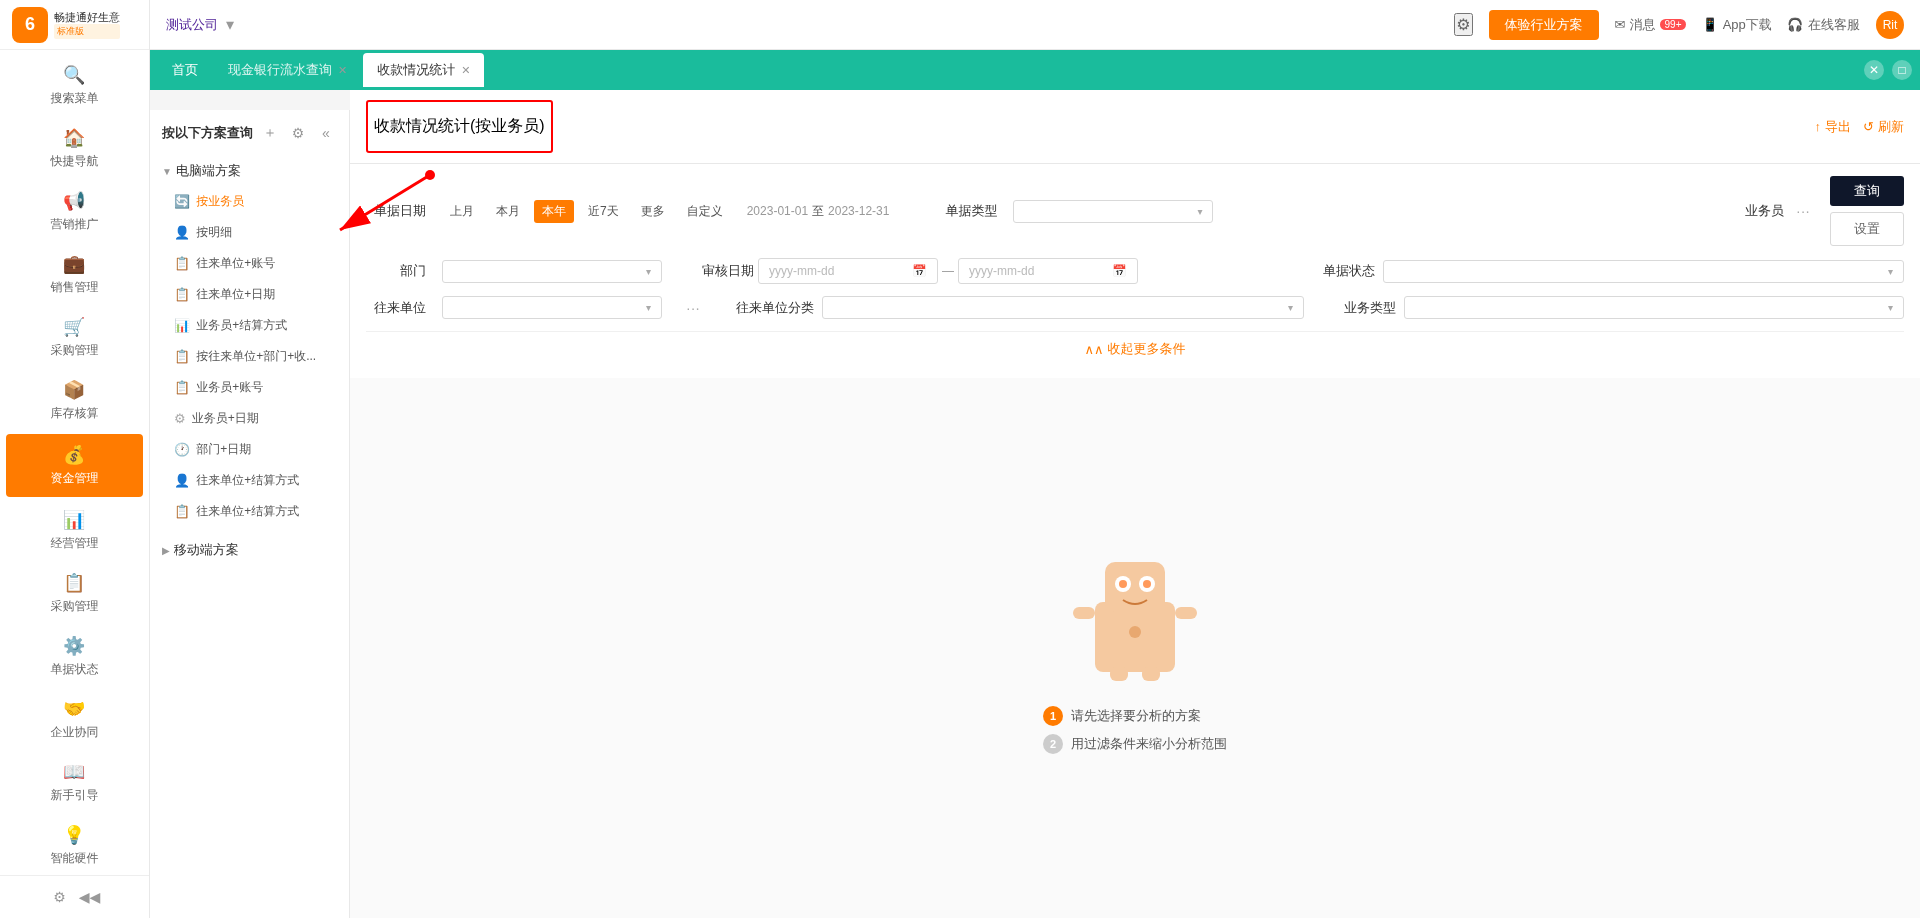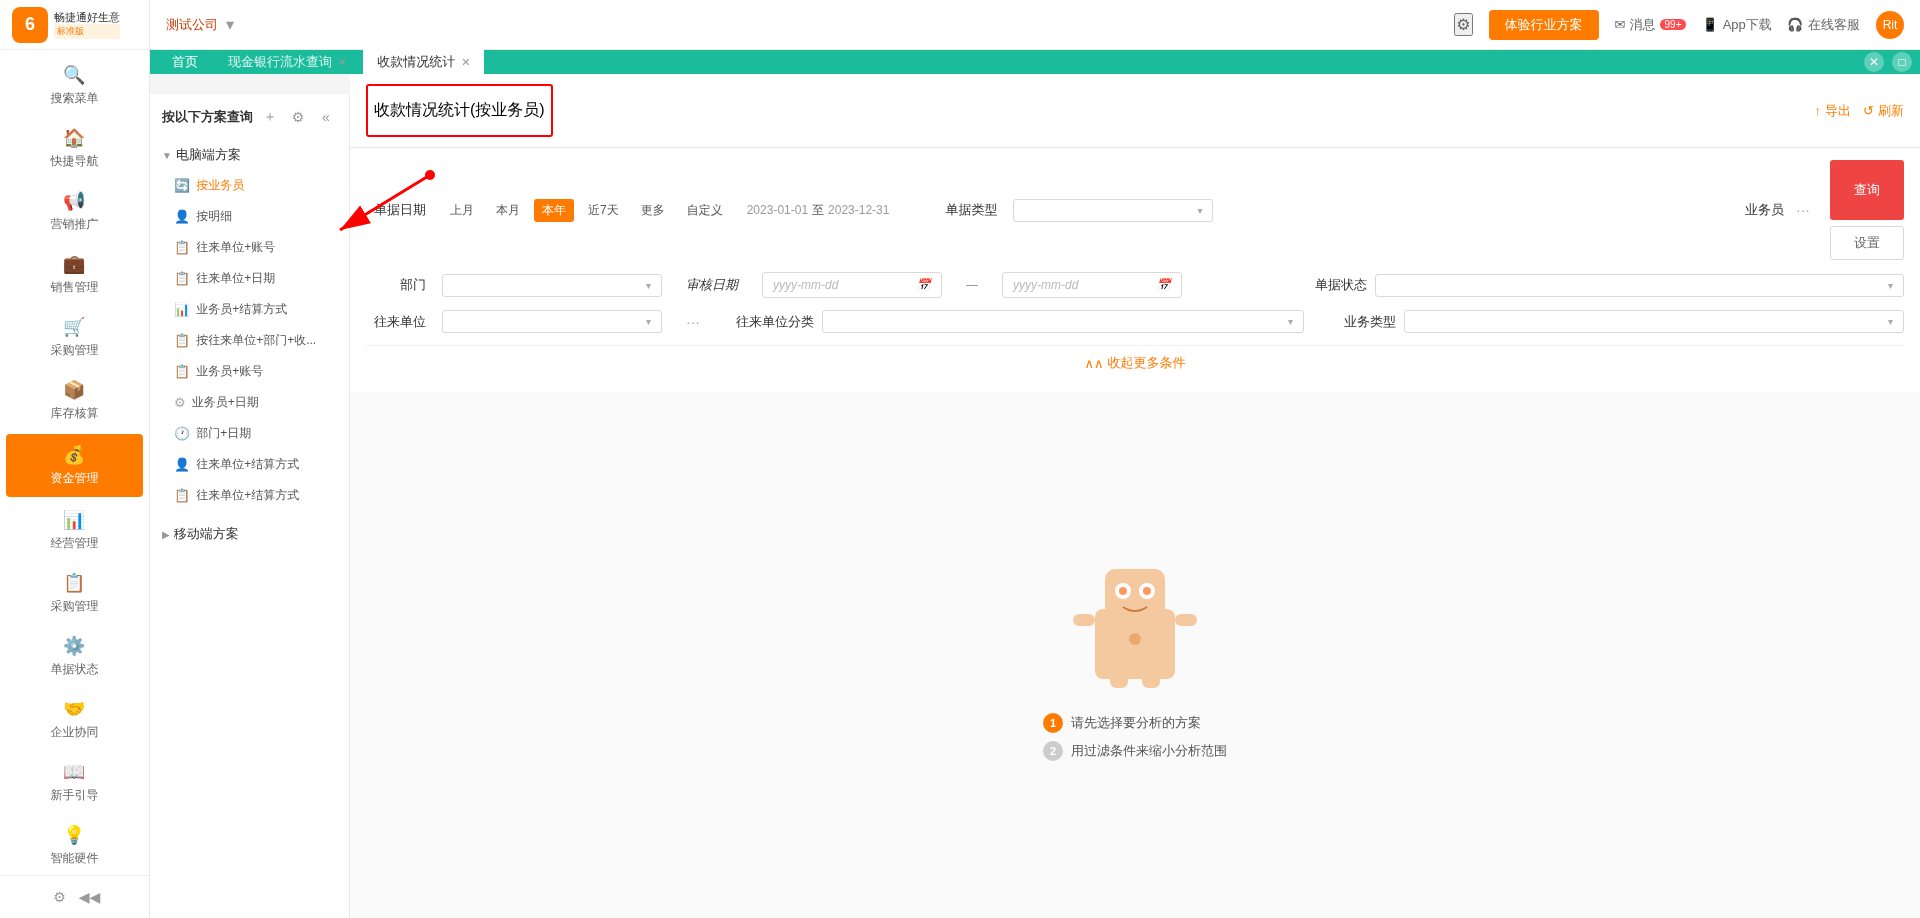--- a/index.html
+++ b/index.html
@@ -93,21 +93,21 @@
       gap: 16px;
     }
     .topbar-breadcrumb {
       display: flex;
       align-items: center;
       gap: 8px;
       flex: 1;
     }
     .topbar-company {
       font-size: 13px;
-      color: #c2410c;
+      color: #4c1d95;
       display: flex;
       align-items: center;
       gap: 4px;
     }
     .topbar-btn-trial {
       background: #ff7b00;
       color: white;
       border: none;
       padding: 6px 16px;
       border-radius: 4px;
@@ -138,21 +138,21 @@
       border-radius: 50%;
       display: flex;
       align-items: center;
       justify-content: center;
       color: white;
       font-size: 12px;
     }
 
     
     .tabbar {
-      height: 24px;
+      height: 40px;
       background: #1abc9c;
       display: flex;
       align-items: center;
       padding: 0 8px;
       gap: 2px;
     }
     .tab {
       height: 34px;
       padding: 0 14px;
       display: flex;
@@ -365,24 +365,24 @@
       padding: 5px 10px;
       font-size: 12px;
       color: #999;
       background: #fff;
       min-width: 180px;
       gap: 6px;
     }
     .filter-dash { color: #999; font-size: 12px; }
     .dots-btn { color: #aaa; font-size: 14px; cursor: pointer; padding: 0 4px; }
     .btn-query {
-      background: #ef4444;
+      background: #0f172a;
       color: white;
       border: none;
-      padding: 21px 24px;
+      padding: 6px 24px;
       border-radius: 3px;
       font-size: 13px;
       cursor: pointer;
     }
     .btn-setting {
       background: #fff;
       color: #666;
       border: 1px solid #d9d9d9;
       padding: 7px 16px;
       border-radius: 3px;
@@ -695,21 +695,21 @@
             <button class="btn-query">查询</button>
             <button class="btn-setting">设置</button>
           </div>
         </div>
 
         <div class="filter-row">
           <span class="filter-label">部门</span>
           <div class="filter-select" style="min-width:220px;">
             <span class="arrow" style="margin-left:auto;">▾</span>
           </div>
-          <div style="flex:1; display:flex; align-items:center; gap:24px; font-style:italic;">
+          <div style="flex:1; display:flex; align-items:center; gap:4px; margin-left:16px;">
             <span class="filter-label">审核日期</span>
             <div class="filter-input">
               <span style="color:#bbb;">yyyy-mm-dd</span>
               <span style="margin-left:auto;color:#aaa;">📅</span>
             </div>
             <span class="filter-dash">—</span>
             <div class="filter-input">
               <span style="color:#bbb;">yyyy-mm-dd</span>
               <span style="margin-left:auto;color:#aaa;">📅</span>
             </div>

